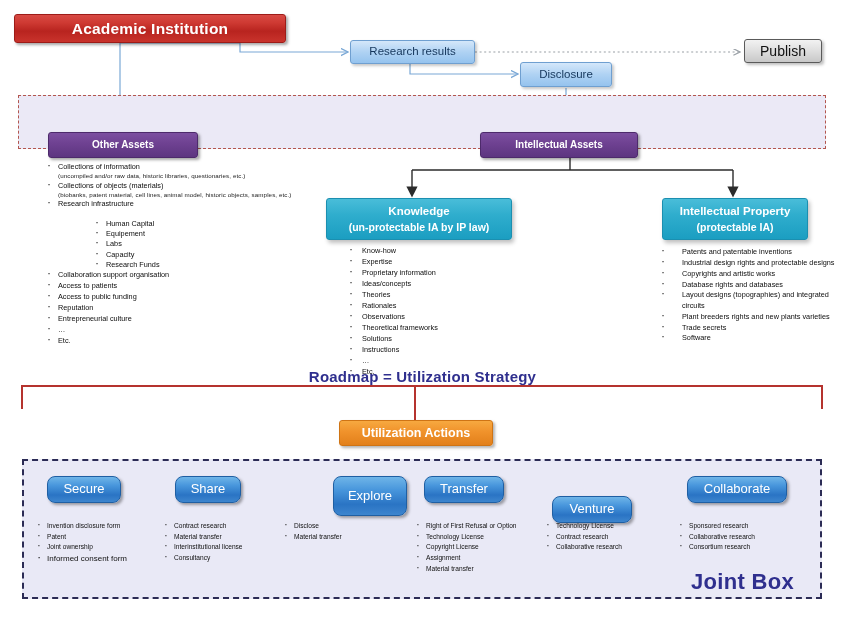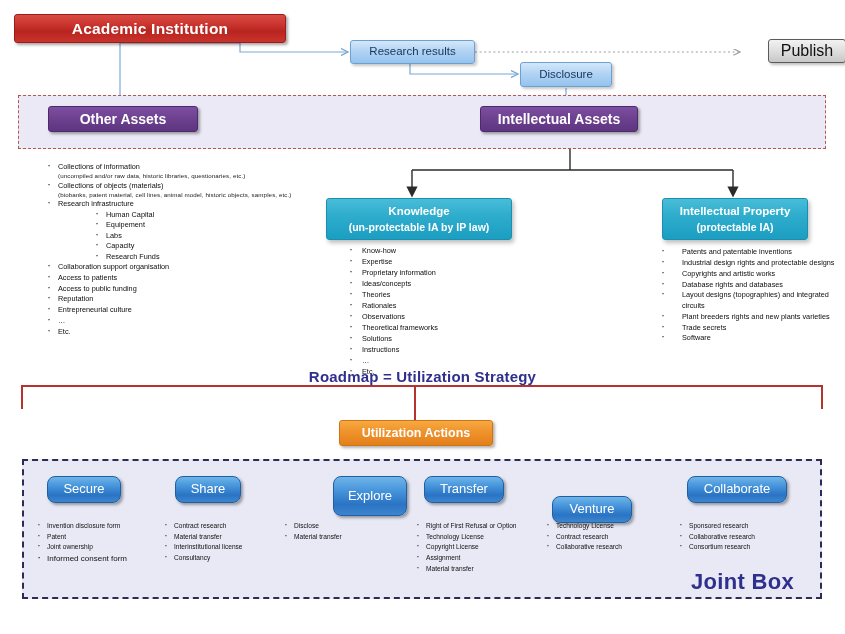--- a/index.html
+++ b/index.html
@@ -42,39 +42,39 @@
     font-size: 15.5px;
     letter-spacing: 0.2px;
     box-shadow: 2px 2px 3px rgba(0,0,0,0.35);
   }
 
   .box-purple {
     background: linear-gradient(to bottom, #7c4fa0 0%, #6e4191 45%, #5d3580 100%);
     border: 1px solid #4d2a6b;
     color: #ffffff;
     font-weight: bold;
-    font-size: 14px;
+    font-size: 10px;
     box-shadow: 2px 2px 3px rgba(0,0,0,0.35);
+    margin-top: 26px;
   }
 
   .box-lblue {
     background: linear-gradient(to bottom, #d4e7fa 0%, #afd2f3 50%, #95c3ee 100%);
     border: 1px solid #6f9fd0;
     color: #15365b;
     font-size: 11.5px;
     box-shadow: 2px 2px 3px rgba(0,0,0,0.22);
   }
 
   .box-gray {
     background: linear-gradient(to bottom, #f2f2f2 0%, #dedede 50%, #c8c8c8 100%);
     border: 1.5px solid #5a5a5a;
     color: #111;
-    font-size: 16px;
+    font-size: 14px;
     box-shadow: 2px 2px 3px rgba(0,0,0,0.25);
-    margin-left: 24px;
   }
 
   .box-teal {
     background: linear-gradient(to bottom, #49bdd9 0%, #2fadcd 40%, #1b9ec1 100%);
     border: 1px solid #1b8fb0;
     color: #ffffff;
     font-weight: bold;
     font-size: 11.5px;
     flex-direction: column;
     box-shadow: 2px 3px 4px rgba(0,0,0,0.25);
@@ -154,21 +154,21 @@
   }
   ul.bl li .note {
     display: block;
     font-size: 6.2px;
     color: #1a1a1a;
     line-height: 1.25;
     letter-spacing: 0.1px;
   }
   ul.sub-bl {
     list-style: none;
-    margin: 0 0 0 0;
+    margin: 9px 0 0 0;
     padding: 0 0 0 48px;
   }
   ul.sub-bl > li {
     position: relative;
     padding-left: 12px;
   }
   ul.sub-bl > li:before {
     content: "\00B7";
     position: absolute;
     left: 2px;

